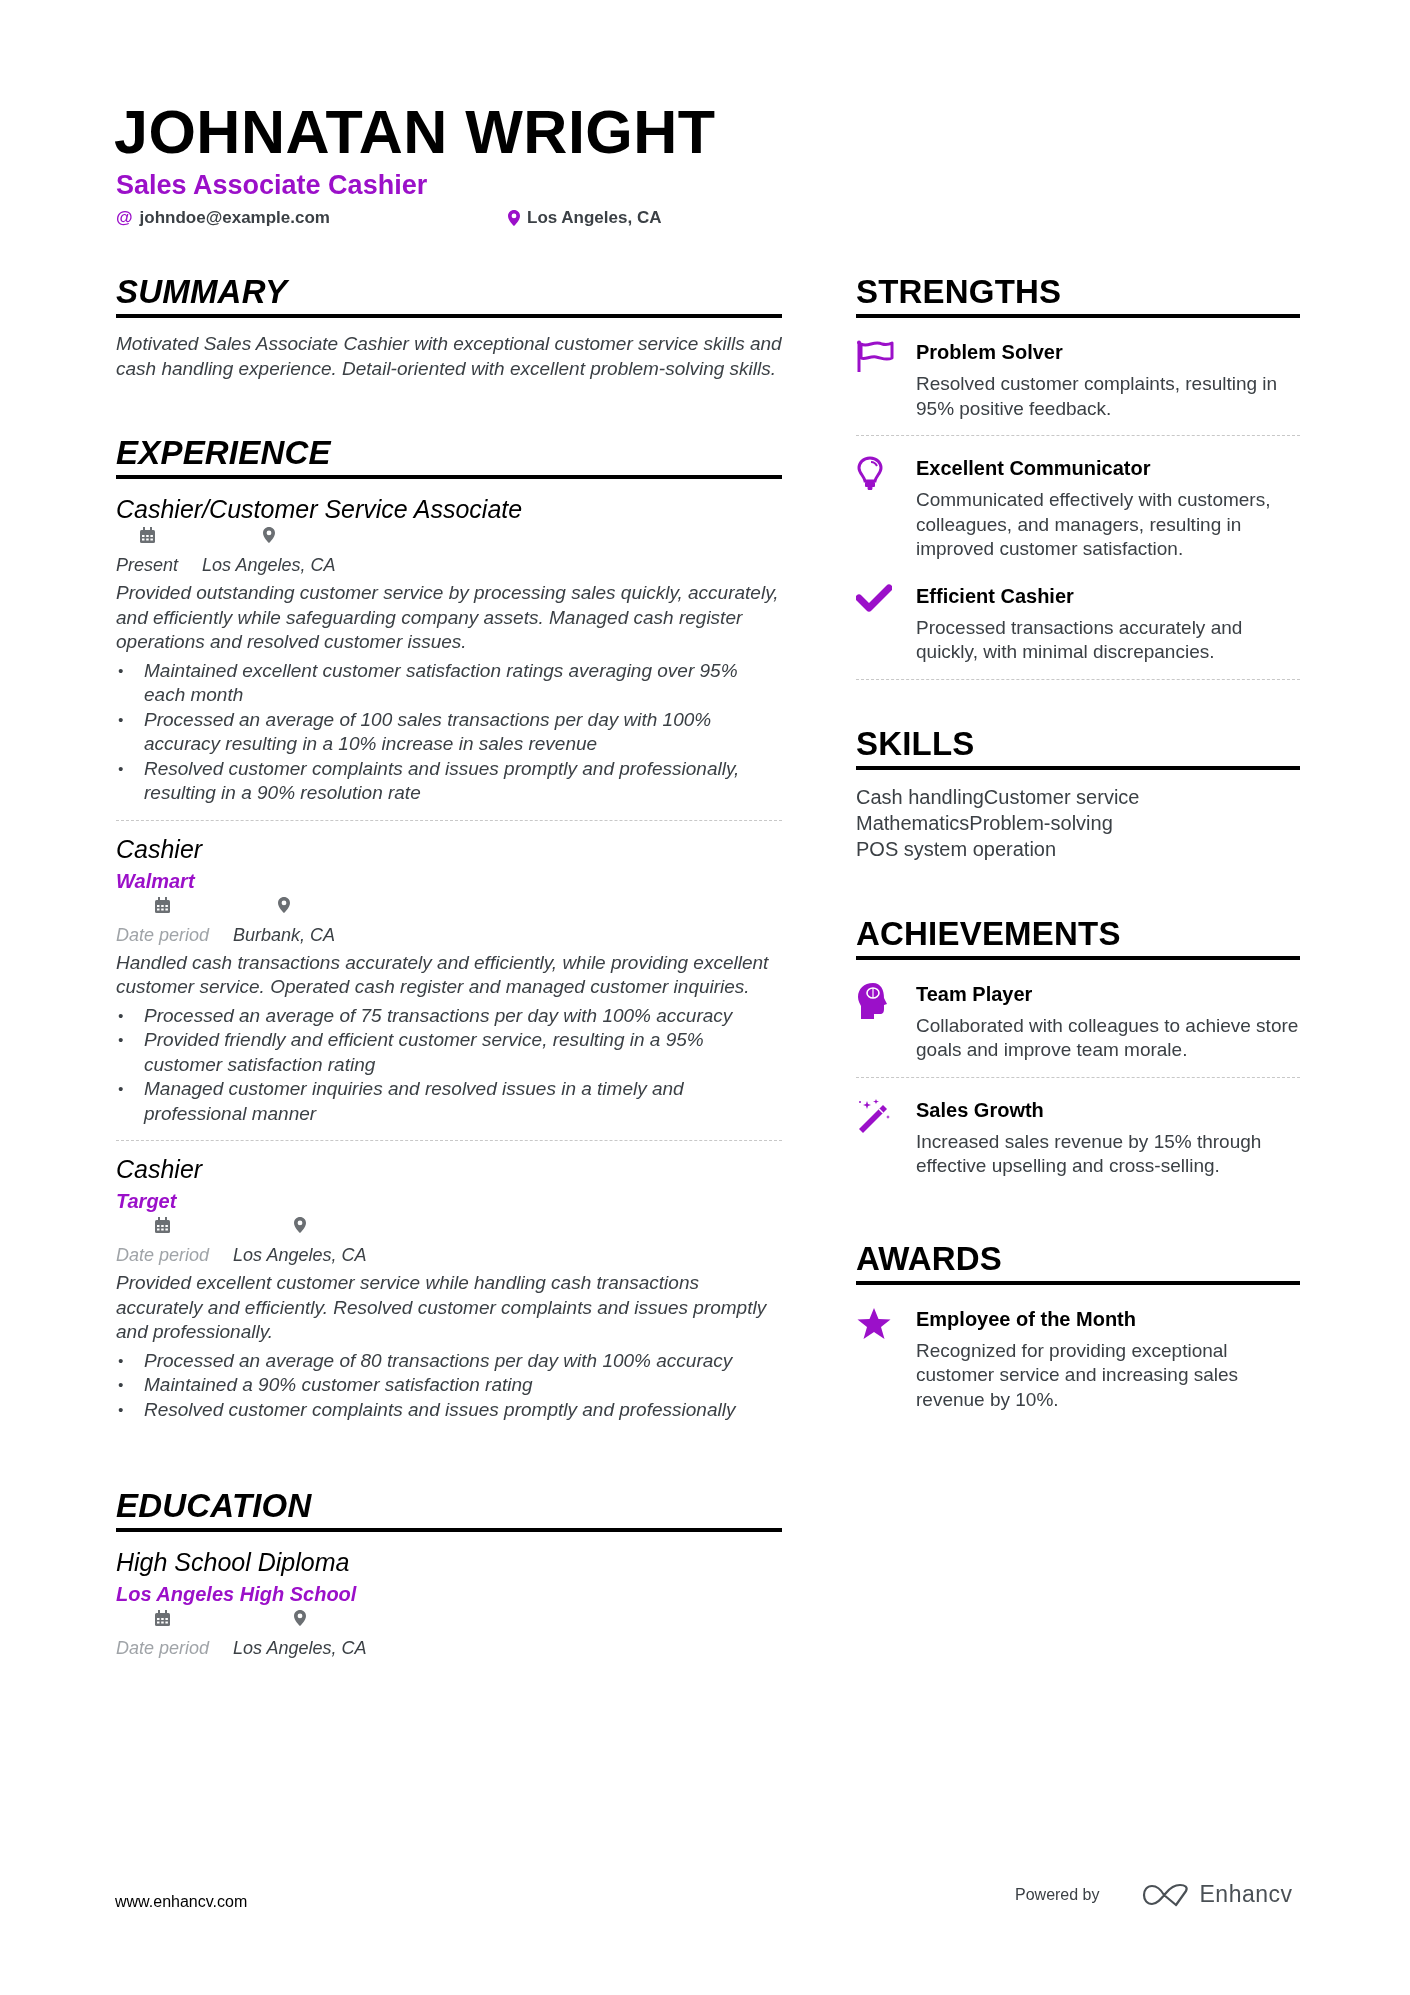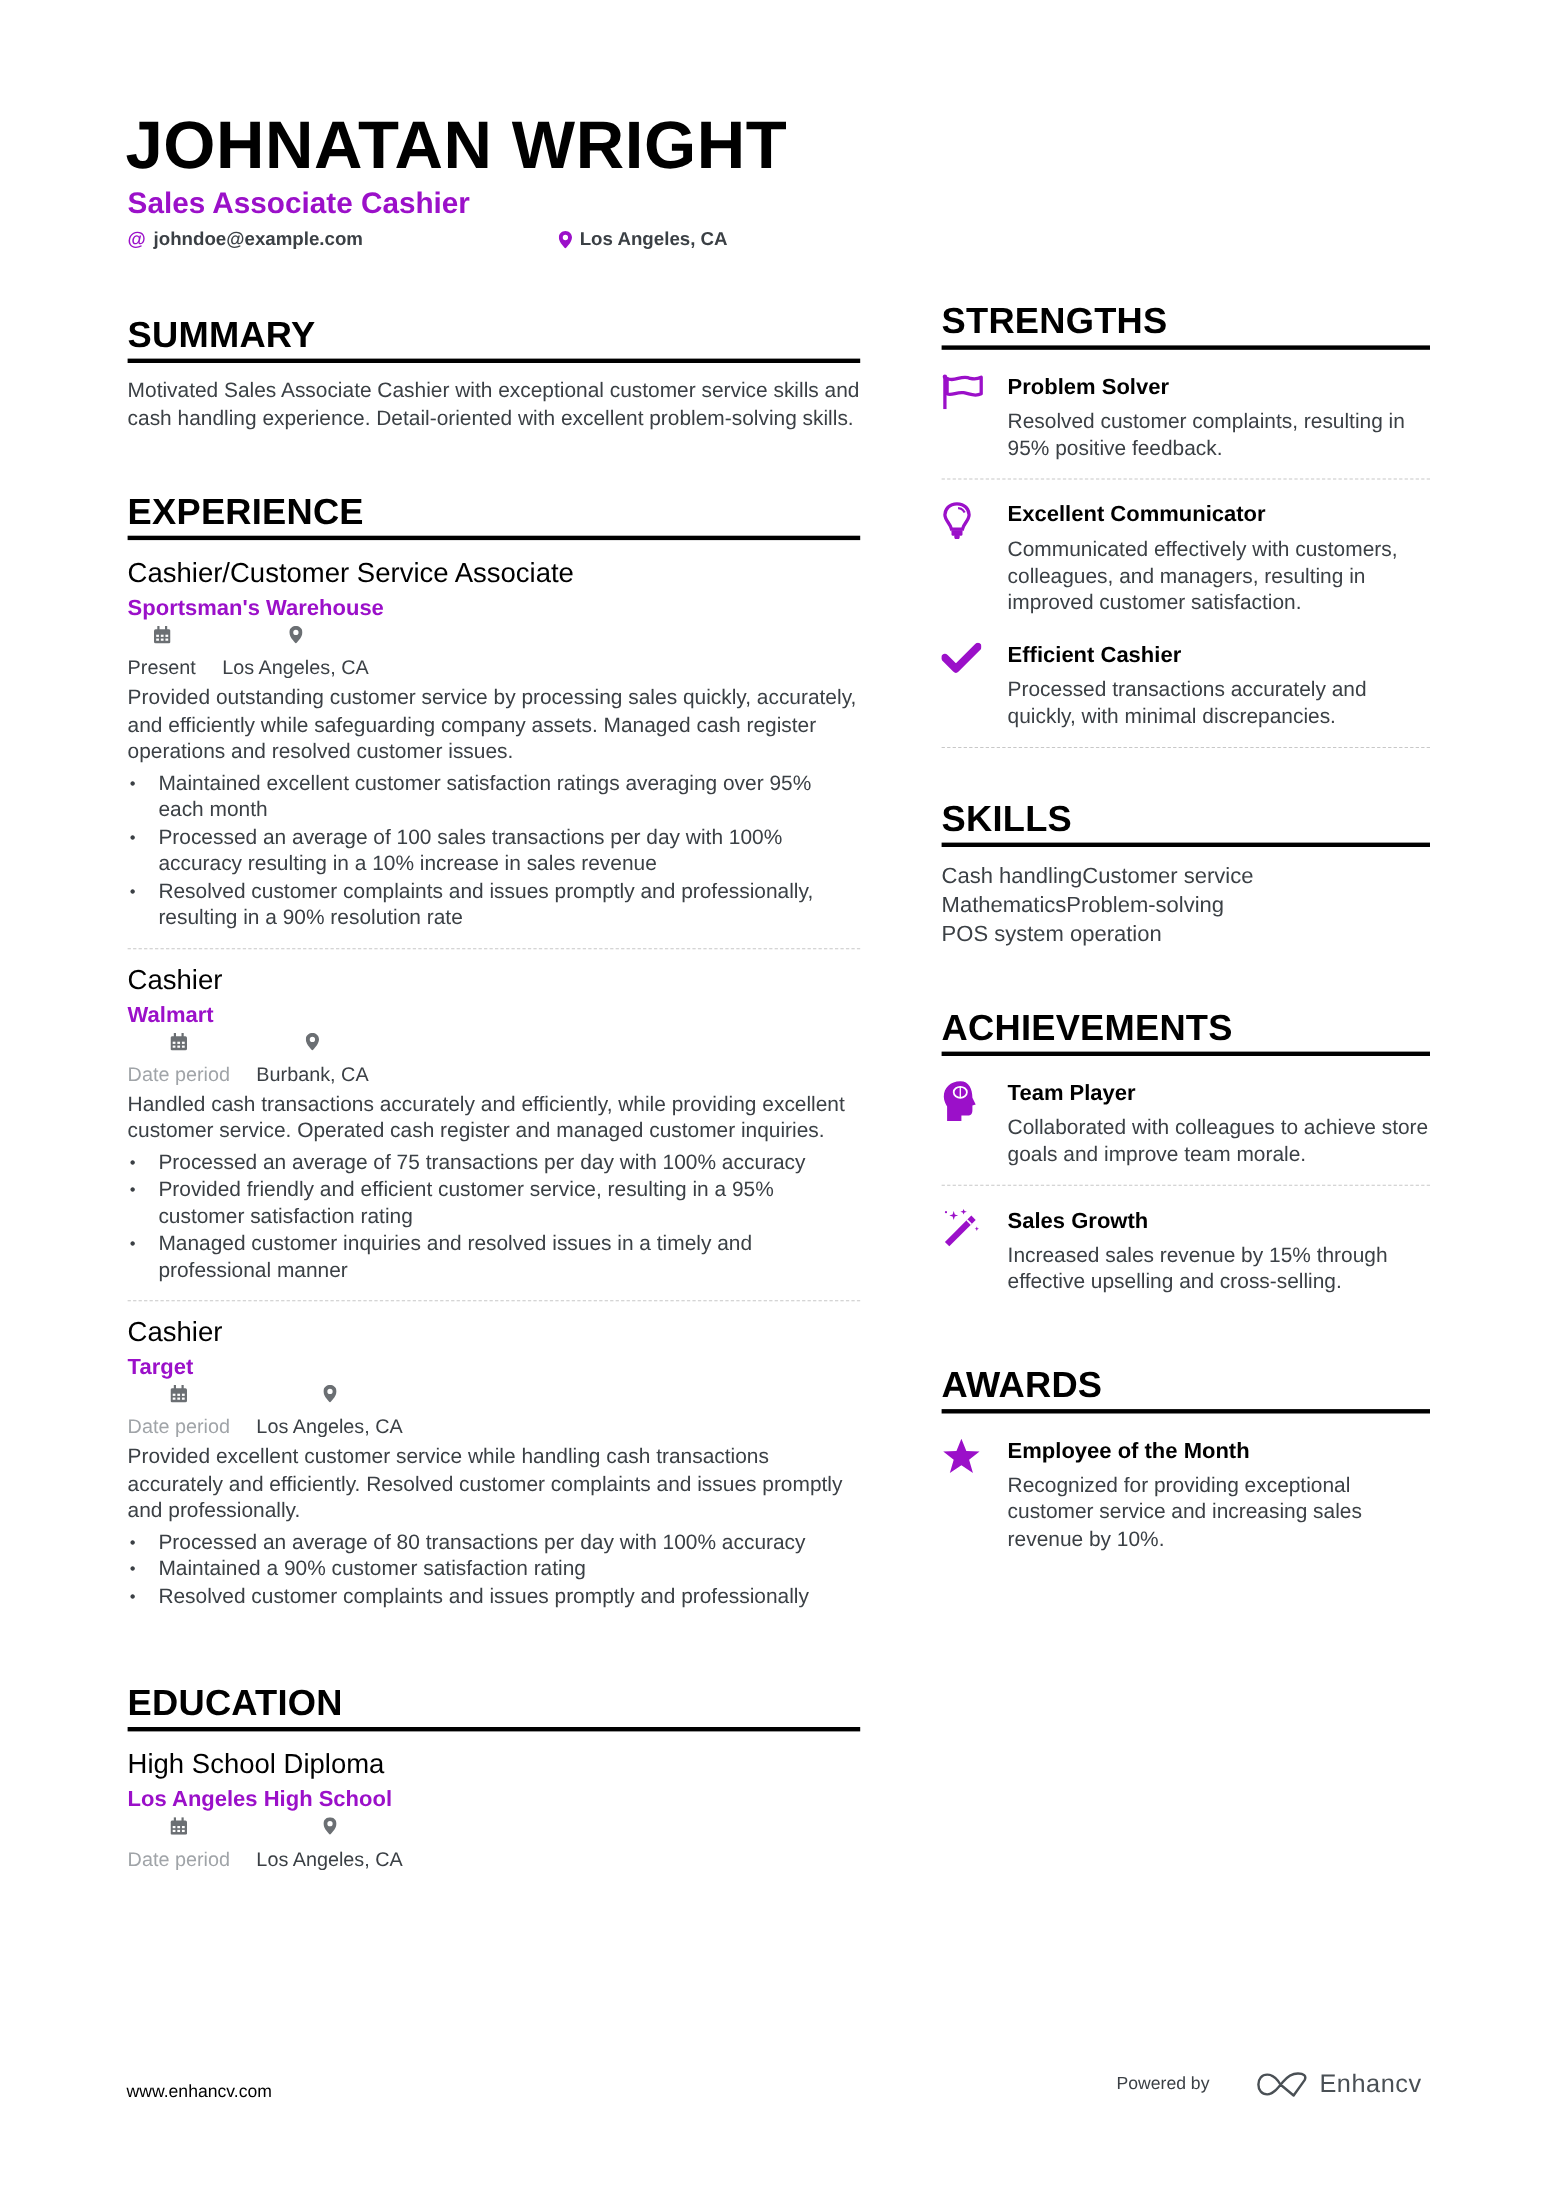--- a/index.html
+++ b/index.html
@@ -8,21 +8,21 @@
   .page { position: absolute; left: 0; top: 0; width: 1410px; height: 1995px; }
 
   .name { position: absolute; left: 114px; top: 96px; font-size: 61px; font-weight: 700;
           color: #000; letter-spacing: 0.5px; line-height: 72px; }
   .title { position: absolute; left: 116px; top: 168px; font-size: 27px; font-weight: 700;
            color: #9b10c9; line-height: 34px; }
   .contact { position: absolute; top: 207px; font-size: 17px; font-weight: 700; color: #3b4045;
              display: flex; align-items: center; gap: 7px; line-height: 22px; }
   .contact .ic { color: #9b10c9; font-size: 17px; display: inline-flex; align-items: center; }
 
-  .col-left { position: absolute; left: 116px; top: 284px; width: 666px; }
+  .col-left { position: absolute; left: 116px; top: 272px; width: 666px; font-style: italic; }
   .col-right { position: absolute; left: 856px; top: 272px; width: 444px; }
 
   .section { margin-bottom: 42px; }
   .section-title { font-size: 33px; font-weight: 700; color: #000; line-height: 40px;
                    padding-bottom: 2px; border-bottom: 4px solid #000; margin: 0 0 14px 0;
                    letter-spacing: 0.2px; }
 
   .summary-text { font-size: 19px; line-height: 24.5px; color: #3b4045; margin: 0; }
 
   .job { padding-bottom: 14px; margin-bottom: 12px; border-bottom: 1px dashed #c8c8c8; }
@@ -81,21 +81,20 @@
     <div class="section">
       <div class="section-title">SUMMARY</div>
       <p class="summary-text">Motivated Sales Associate Cashier with exceptional customer service skills and cash handling experience. Detail-oriented with excellent problem-solving skills.</p>
     </div>
 
     <div class="section" style="margin-top:52px;">
       <div class="section-title">EXPERIENCE</div>
 
       <div class="job">
         <div class="job-title">Cashier/Customer Service Associate</div>
-        <div class="job-company">Sportsman's Warehouse</div>
         <div class="job-meta">
           <span class="m">
             <svg width="15" height="16" viewBox="0 0 15 16">
                 <rect x="0" y="3" width="15" height="13" rx="1.5" fill="#6b6f73"></rect>
                 <rect x="3" y="0" width="2" height="4" fill="#6b6f73"></rect>
                 <rect x="10" y="0" width="2" height="4" fill="#6b6f73"></rect>
                 <g fill="#fff">
                   <rect x="2" y="8" width="2.5" height="2"></rect>
                   <rect x="6.2" y="8" width="2.5" height="2"></rect>
                   <rect x="10.4" y="8" width="2.5" height="2"></rect>

